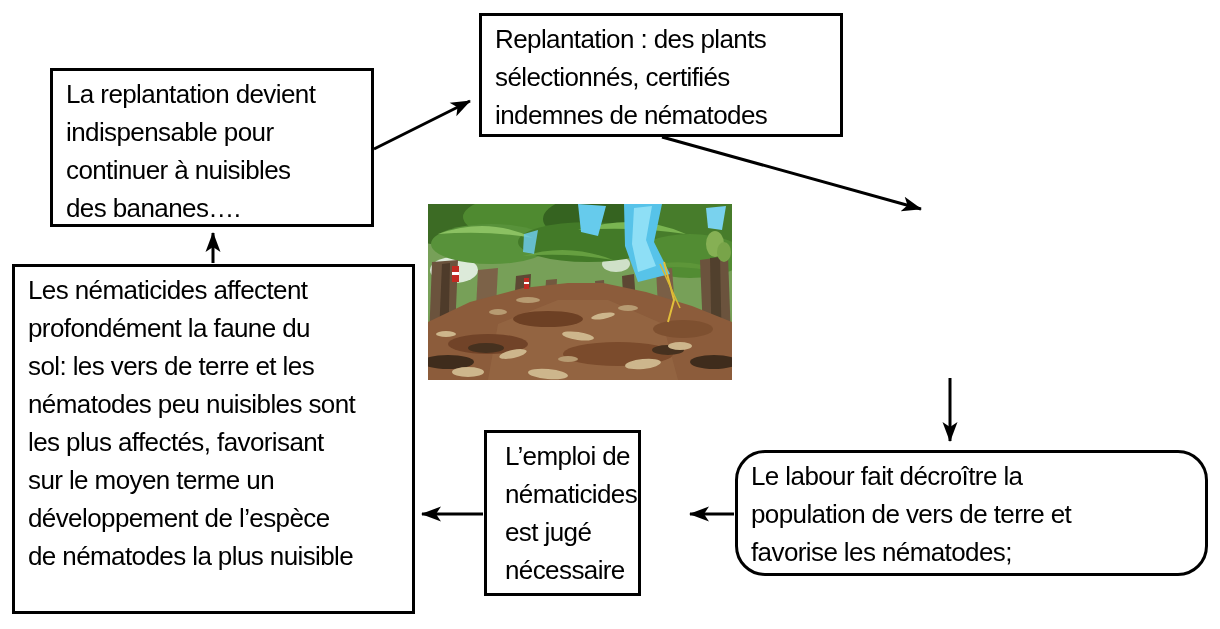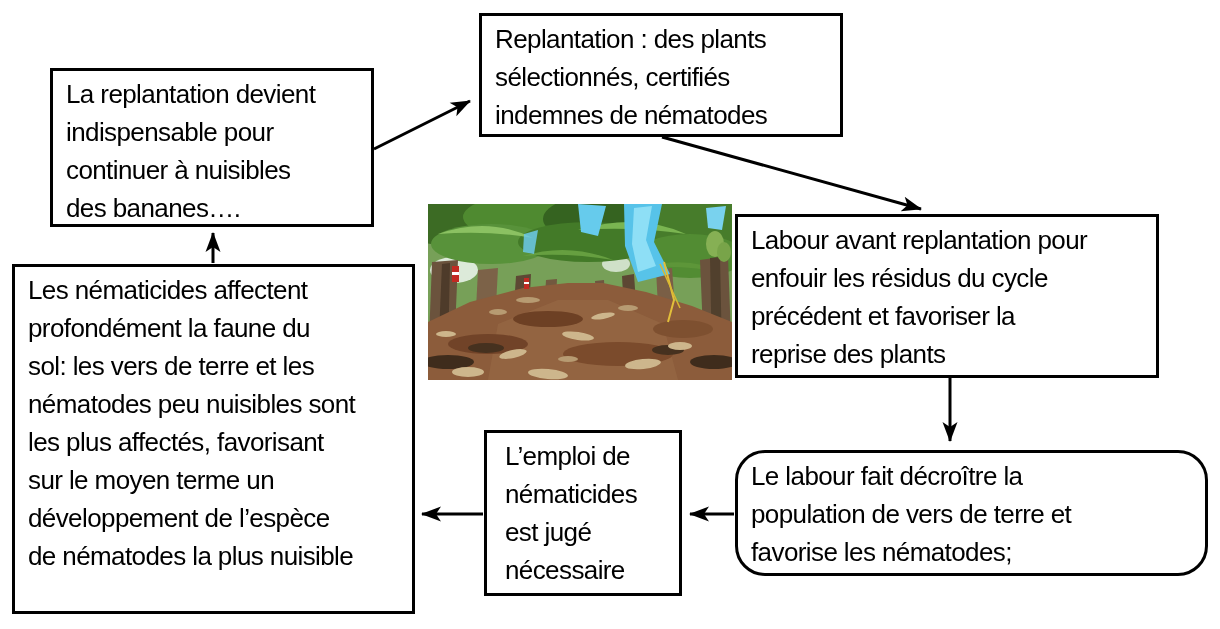--- a/index.html
+++ b/index.html
@@ -138,30 +138,26 @@
 
   <div class="dbox" style="left:50px; top:68px; width:324px; height:159px;">La replantation devient
 indispensable pour
 continuer à nuisibles
 des bananes….</div>
 
   <div class="dbox" style="left:479px; top:13px; width:364px; height:124px;">Replantation : des plants
 sélectionnés, certifiés
 indemnes de nématodes</div>
 
-  <div class="dbox" style="left:735px; top:214px; width:424px; height:164px;">Labour avant replantation pour
-enfouir les résidus du cycle
-précédent et favoriser la
-reprise des plants</div>
 
   <div class="dbox" style="left:735px; top:450px; width:473px; height:126px;border-radius:30px;">Le labour fait décroître la
 population de vers de terre et
 favorise les nématodes;</div>
 
-  <div class="dbox" style="left:484px; top:430px; width:198px; height:166px; padding-left:18px;">L’emploi de
+  <div class="dbox" style="left:484px; top:430px; width:157px; height:166px; padding-left:18px;">L’emploi de
 nématicides
 est jugé
 nécessaire</div>
 
   <div class="dbox" style="left:12px; top:264px; width:403px; height:350px;">Les nématicides affectent
 profondément la faune du
 sol: les vers de terre et les
 nématodes peu nuisibles sont
 les plus affectés, favorisant
 sur le moyen terme un

